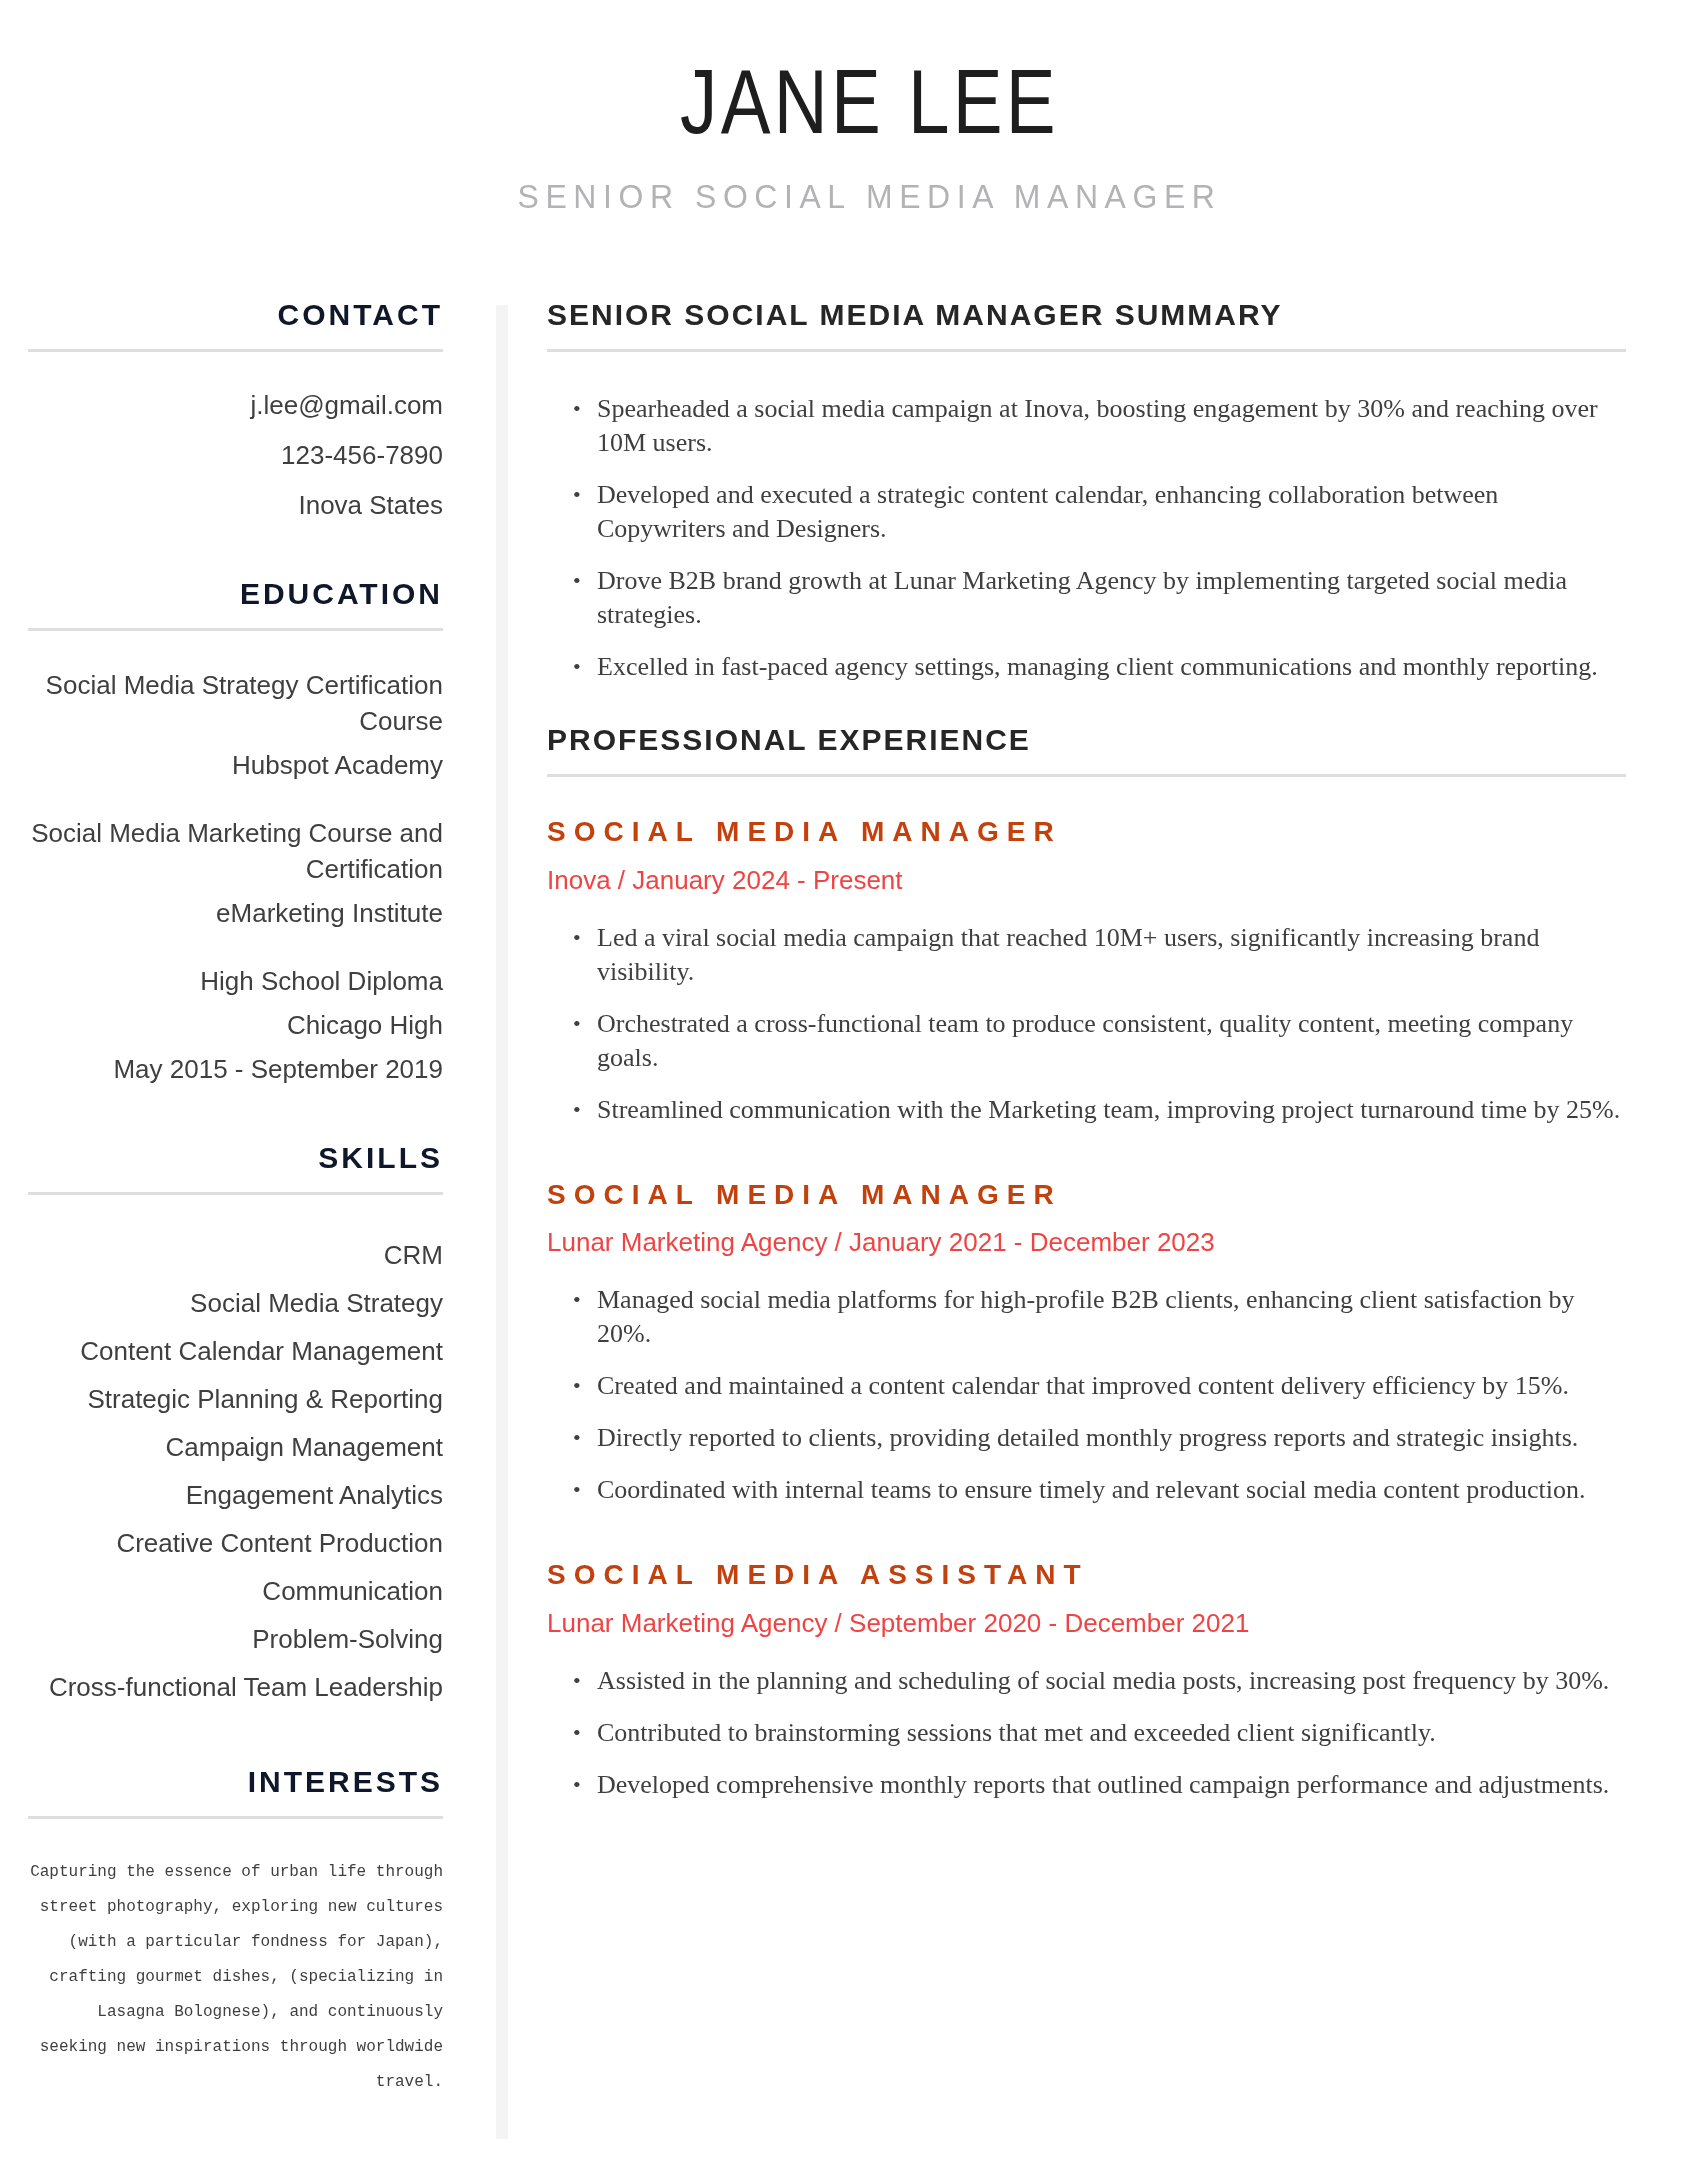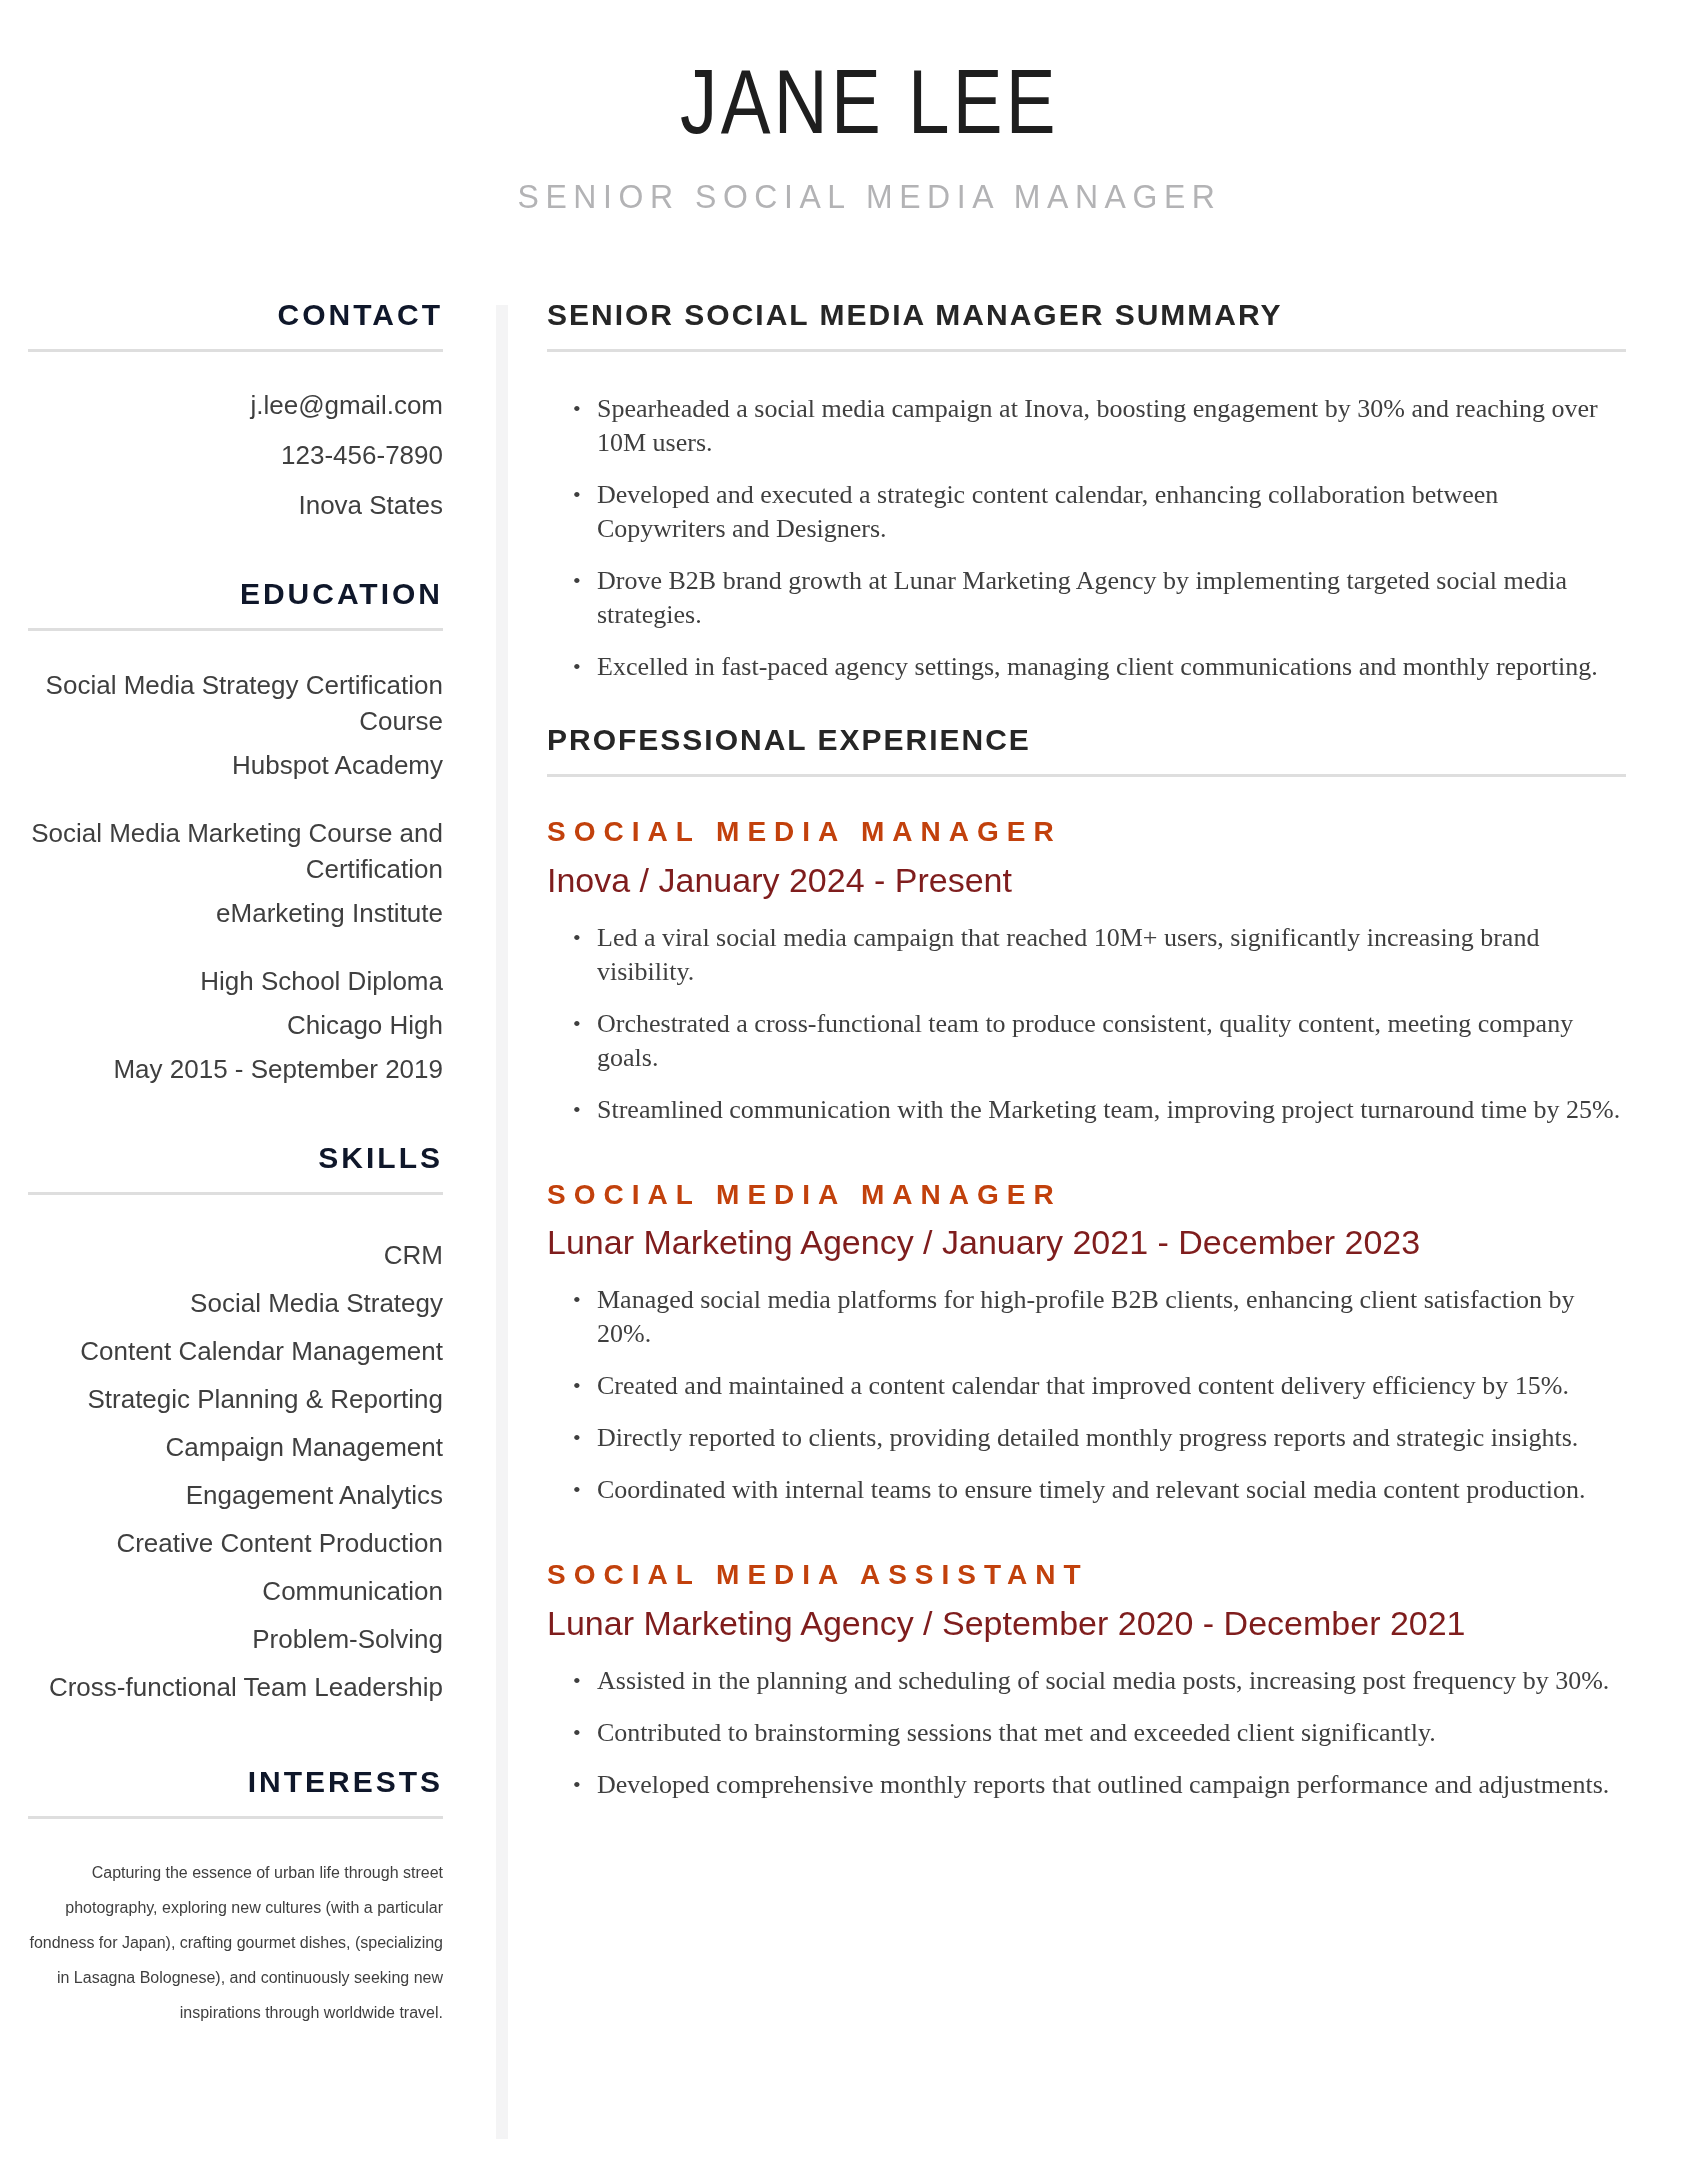--- a/index.html
+++ b/index.html
@@ -27,34 +27,34 @@
   .side-section.first{margin-top:0;}
   .side-heading{margin:0;font-size:30px;font-weight:700;letter-spacing:3px;color:#0f172a;line-height:1.2;}
   .side-body{margin-top:36px;font-size:26px;line-height:35px;color:#3f3f3f;}
   .contact-item{margin-bottom:15px;}
   .edu-entry{margin-bottom:32px;}
   .edu-entry.last{margin-bottom:0;}
   .edu-degree{line-height:36px;}
   .edu-school{margin-top:9px;}
   .edu-dates{margin-top:9px;}
   .skill-item{line-height:48px;}
-  .interests-text{margin:36px 0 0 0;line-height:35px;}
+  .interests-text{margin:36px 0 0 0;line-height:35px;font-family:Liberation Mono, monospace;}
   
   .main{position:absolute;left:547px;top:297px;width:1079px;}
   .main-heading{margin:0;font-size:30px;font-weight:700;letter-spacing:2px;color:#262626;line-height:1.2;}
   .bullets{list-style:none;margin:40px 0 0 0;padding:0;font-size:26px;line-height:34px;color:#3f3f3f;font-family:Liberation Serif, serif;}
   .bullets li{position:relative;padding-left:50px;margin-bottom:18px;}
   .bullets li::before{
     content:"\2022";position:absolute;left:26px;top:0;font-size:22px;line-height:34px;color:#3f3f3f;
   }
   .experience-section{margin-top:38px;}
   .job{margin-top:51px;}
   .job.first{margin-top:38px;}
   .job-title{margin:0;font-size:28px;font-weight:700;letter-spacing:8px;color:#c2410c;line-height:1.2;}
-  .job-meta{margin-top:14px;font-size:34px;line-height:34px;color:#7f1d1d;}
+  .job-meta{margin-top:14px;font-size:26px;line-height:34px;color:#ef4444;}
   .job .bullets{margin-top:24px;}
 </style>
 </head>
 <body>
 
 <div class="page">
 
   <header class="header">
     <h1 class="name">JANE LEE</h1>
     <div class="subtitle">SENIOR SOCIAL MEDIA MANAGER</div>

